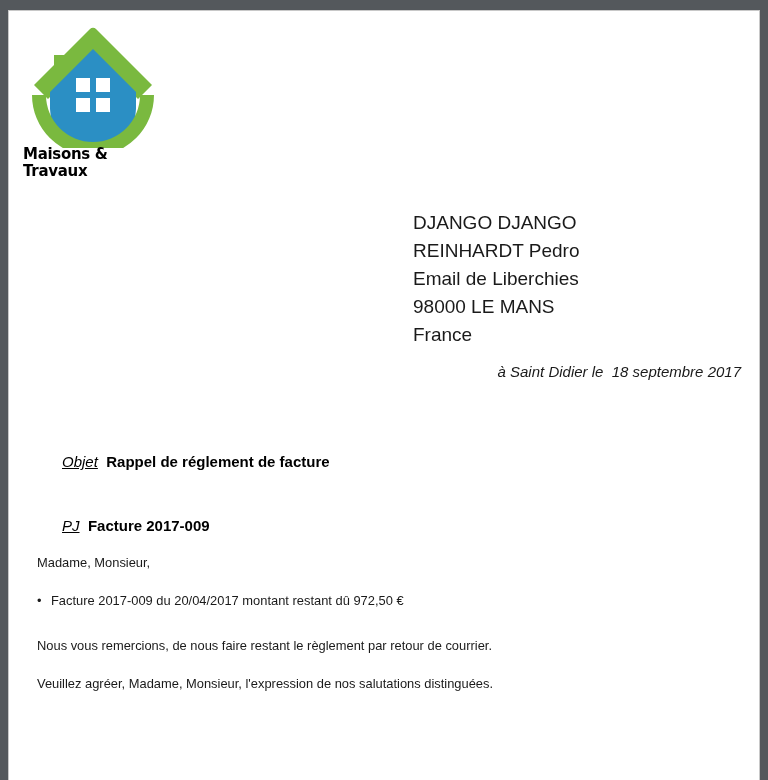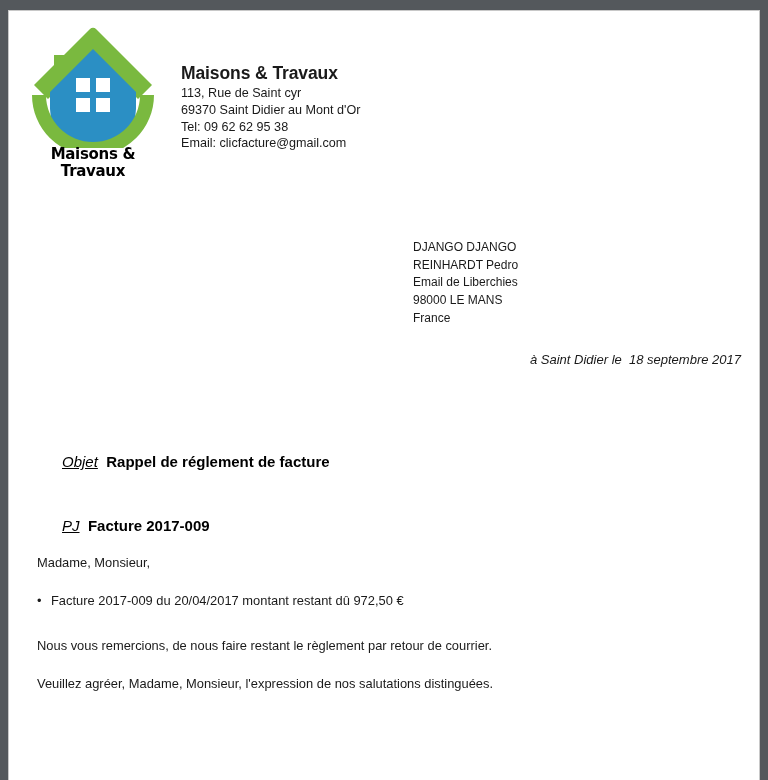--- a/index.html
+++ b/index.html
@@ -34,21 +34,21 @@
     top: 0;
     width: 100%;
     height: 190px;
   }
 
   .logo-block {
     position: absolute;
     left: 14px;
     top: 12px;
     width: 140px;
-    text-align: center;
+    text-align: left;
   }
   .logo-mark {
     width: 130px;
     height: 125px;
     margin: 0 auto;
     display: block;
   }
   .logo-wordmark {
     font-family: "DejaVu Sans", sans-serif;
     font-weight: bold;
@@ -74,32 +74,32 @@
   }
   .company-line {
     font-size: 12.6px;
     line-height: 1.32;
   }
 
   
   .recipient {
     position: absolute;
     left: 404px;
-    top: 228px;
-    font-size: 12px;
+    top: 198px;
+    font-size: 19px;
     line-height: 1.47;
     color: #1a1a1a;
   }
 
   
   .dateline {
     position: absolute;
     right: 18px;
-    top: 341px;
-    font-size: 13px;
+    top: 352px;
+    font-size: 15px;
     font-style: italic;
     color: #1a1a1a;
     white-space: pre;
   }
 
   
   .subject-block {
     position: absolute;
     left: 28px;
     top: 419px;
@@ -165,27 +165,20 @@
         <rect x="68" y="75" width="14" height="14" fill="#ffffff"></rect>
 
         <path d="M4 72 A61 61 0 0 0 126 72 L112 72 A47 47 0 0 1 18 72 Z" fill="#7ab93f"></path>
       </svg>
       <div class="logo-wordmark">
         <div>Maisons &amp;</div>
         <div>Travaux</div>
       </div>
     </div>
 
-    <div class="company-block">
-      <div class="company-name">Maisons &amp; Travaux</div>
-      <div class="company-line">113, Rue de Saint cyr</div>
-      <div class="company-line">69370 Saint Didier au Mont d'Or</div>
-      <div class="company-line">Tel: 09 62 62 95 38</div>
-      <div class="company-line">Email: clicfacture@gmail.com</div>
-    </div>
 
   </div>
 
   <div class="recipient">
     <div>DJANGO DJANGO</div>
     <div>REINHARDT Pedro</div>
     <div>Email de Liberchies</div>
     <div>98000 LE MANS</div>
     <div>France</div>
   </div>

